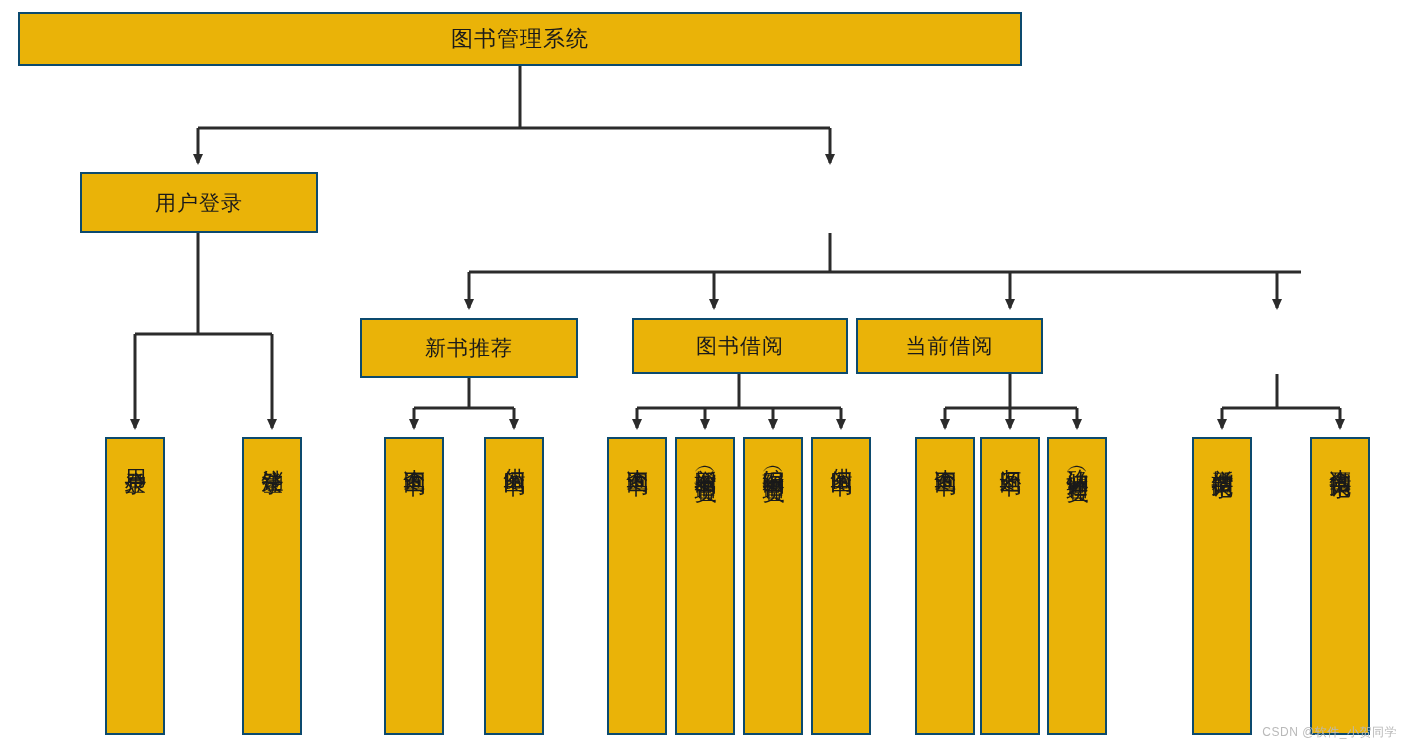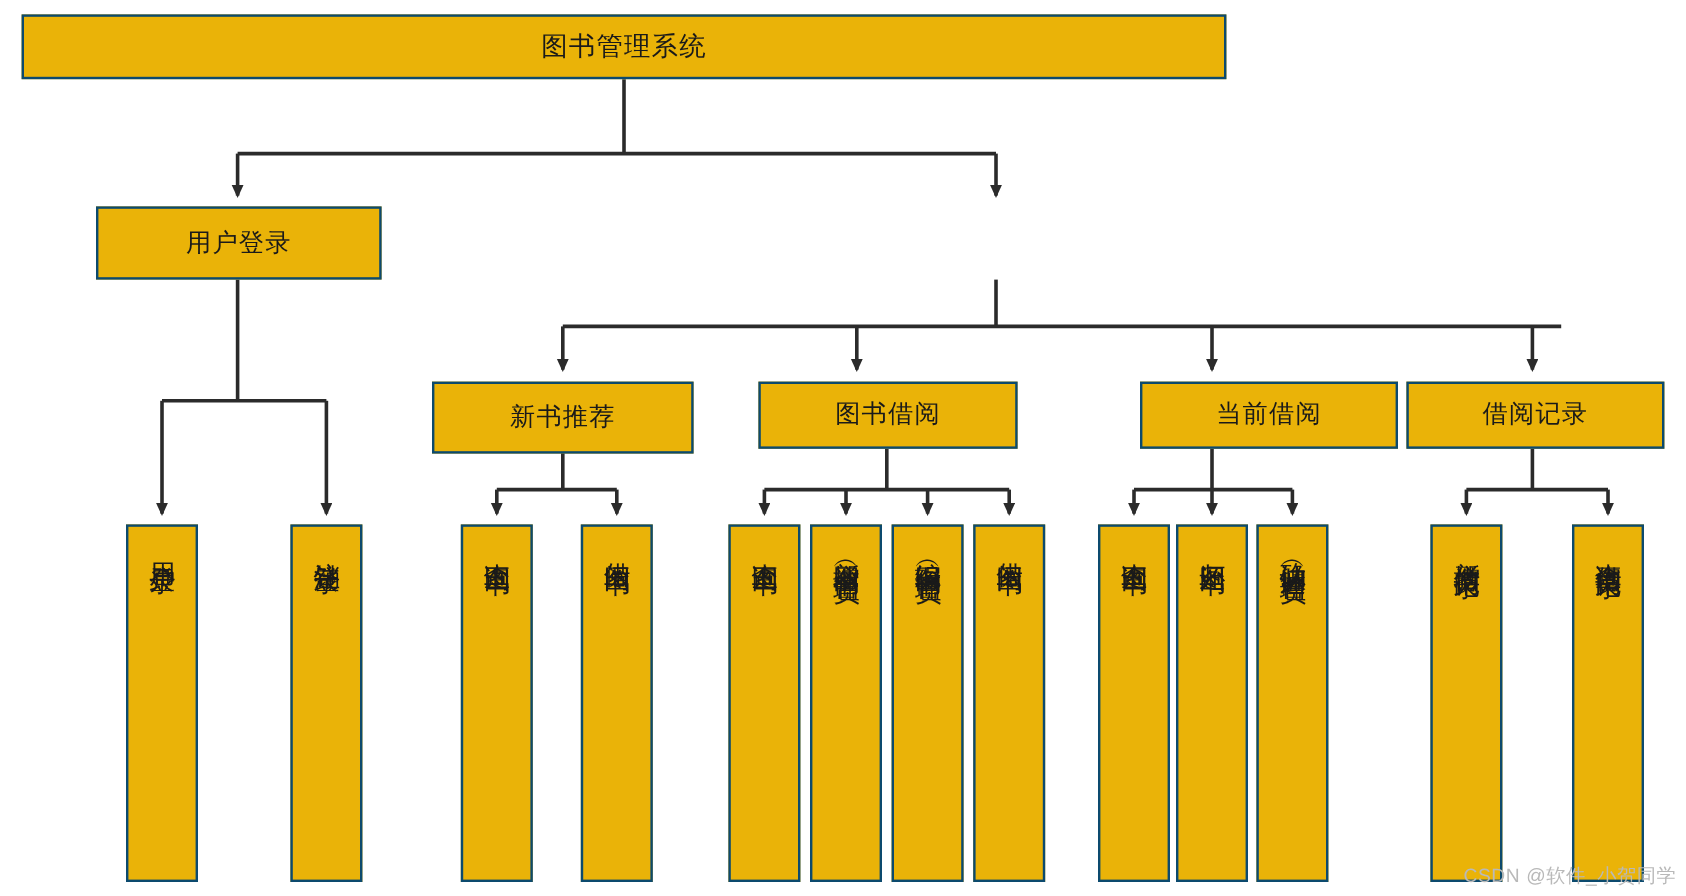--- a/index.html
+++ b/index.html
@@ -54,21 +54,21 @@
     font-size: 22px;
     line-height: 1.22;
     letter-spacing: 2px;
     white-space: nowrap;
     color: #1a1a1a;
   }
   .watermark {
     position: absolute;
     right: 8px;
     bottom: 6px;
-    font-size: 16px;
+    font-size: 12px;
     color: #b9b9b9;
     letter-spacing: 0.5px;
     white-space: nowrap;
   }
 </style>
 </head>
 <body>
 
 <div id="canvas">
 
@@ -132,27 +132,24 @@
 
 
   <div class="node horiz" style="left:360px; top:318px; width:218px; height:60px;">
     <span>新书推荐</span>
   </div>
 
   <div class="node horiz" style="left:632px; top:318px; width:216px; height:56px;">
     <span>图书借阅</span>
   </div>
 
-  <div class="node horiz" style="left:950px; top:318px; width:215px; height:56px;">
+  <div class="node horiz" style="left:856px; top:318px; width:187px; height:56px;">
     <span>当前借阅</span>
   </div>
 
-  <div class="node horiz" style="left:1172px; top:318px; width:215px; height:56px;">
-    <span>借阅记录</span>
-  </div>
 
   <div class="node vert" style="left:105px; top:437px; width:60px; height:298px;">
     <span class="vlabel">用户登录</span>
   </div>
 
   <div class="node vert" style="left:242px; top:437px; width:60px; height:298px;">
     <span class="vlabel">注销登录</span>
   </div>
 
   <div class="node vert" style="left:384px; top:437px; width:60px; height:298px;">

